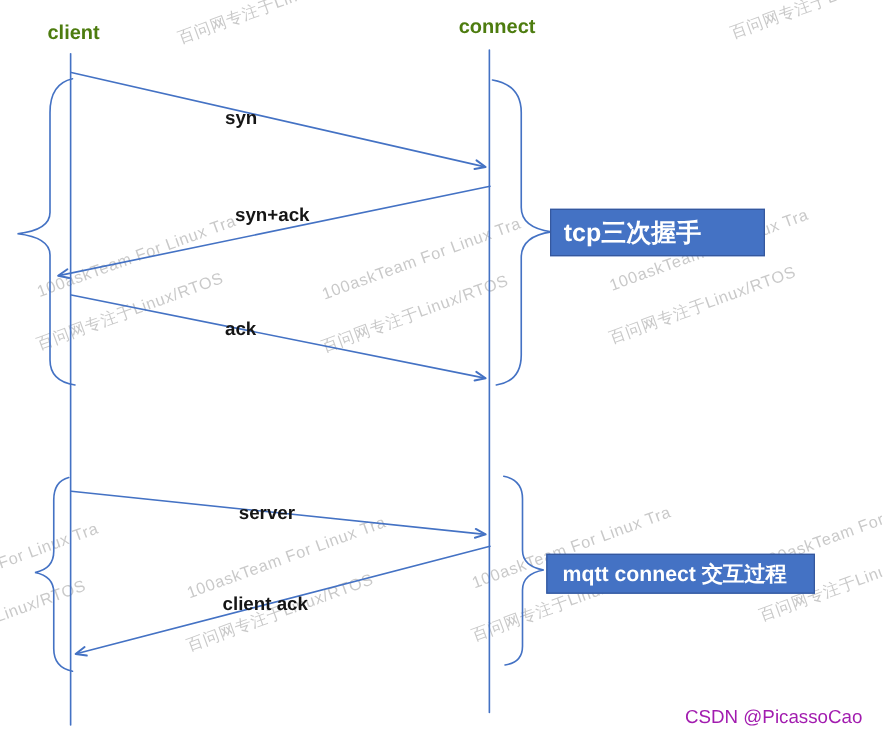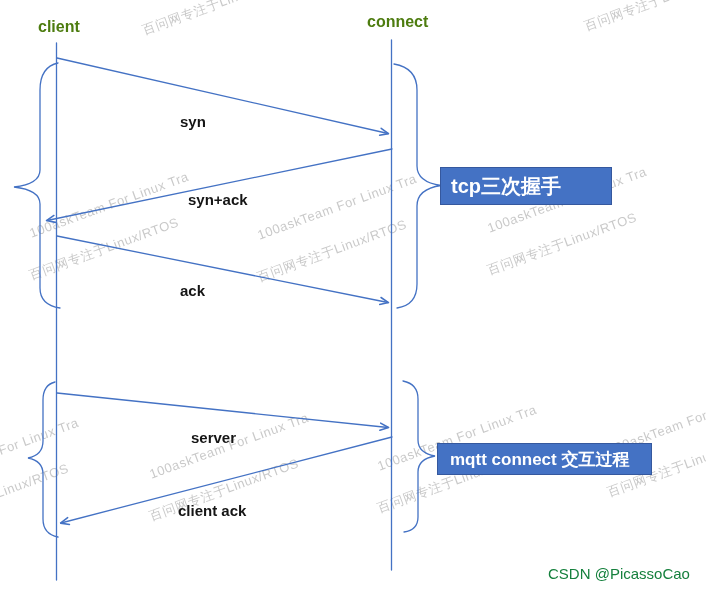--- a/index.html
+++ b/index.html
@@ -3,33 +3,33 @@
 <meta charset="utf-8">
 <style>
   html,body{margin:0;padding:0;background:#fff;}
   .stage{
     position:relative;width:706px;height:591px;background:#ffffff;
     overflow:hidden;font-family:"Liberation Sans",sans-serif;
   }
   .layer{position:absolute;inset:0;}
   svg.wires{position:absolute;inset:0;z-index:2;}
   .actor-label{position:absolute;z-index:3;font-weight:bold;font-size:16px;color:#4d7c0f;white-space:nowrap;}
-  .msg-label{position:absolute;z-index:3;font-weight:bold;font-size:15px;color:#151515;white-space:nowrap;margin-top:27px;}
+  .msg-label{position:absolute;z-index:3;font-weight:bold;font-size:15px;color:#151515;white-space:nowrap;}
   .callout{
     position:absolute;z-index:3;background:#4472C4;border:1px solid #35589E;
     color:#fff;font-weight:bold;display:flex;align-items:center;box-sizing:border-box;
     white-space:nowrap;
   }
   .callout.tcp{left:440px;top:167px;width:172px;height:38px;font-size:20px;padding-left:10px;}
   .callout.mqtt{left:437px;top:443px;width:215px;height:32px;font-size:17px;padding-left:12px;}
   .wm{
     position:absolute;z-index:1;white-space:nowrap;font-size:13px;color:#8f8f8f;opacity:.48;
     transform:rotate(-20deg);transform-origin:0 50%;letter-spacing:.6px;
   }
-  .credit{position:absolute;z-index:3;left:548px;top:565px;font-size:15px;color:#15803d;white-space:nowrap;}
+  .credit{position:absolute;z-index:3;left:548px;top:565px;font-size:15px;color:#a21caf;white-space:nowrap;}
 </style>
 </head>
 <body>
 
 <div class="stage">
 
   <div class="layer">
     <div class="wm" style="left:-150px;top:40px">百问网专注于Linux/RTOS</div>
     <div class="wm" style="left:143px;top:22px">百问网专注于Linux/RTOS</div>
     <div class="wm" style="left:585px;top:18px">百问网专注于Linux/RTOS</div>

